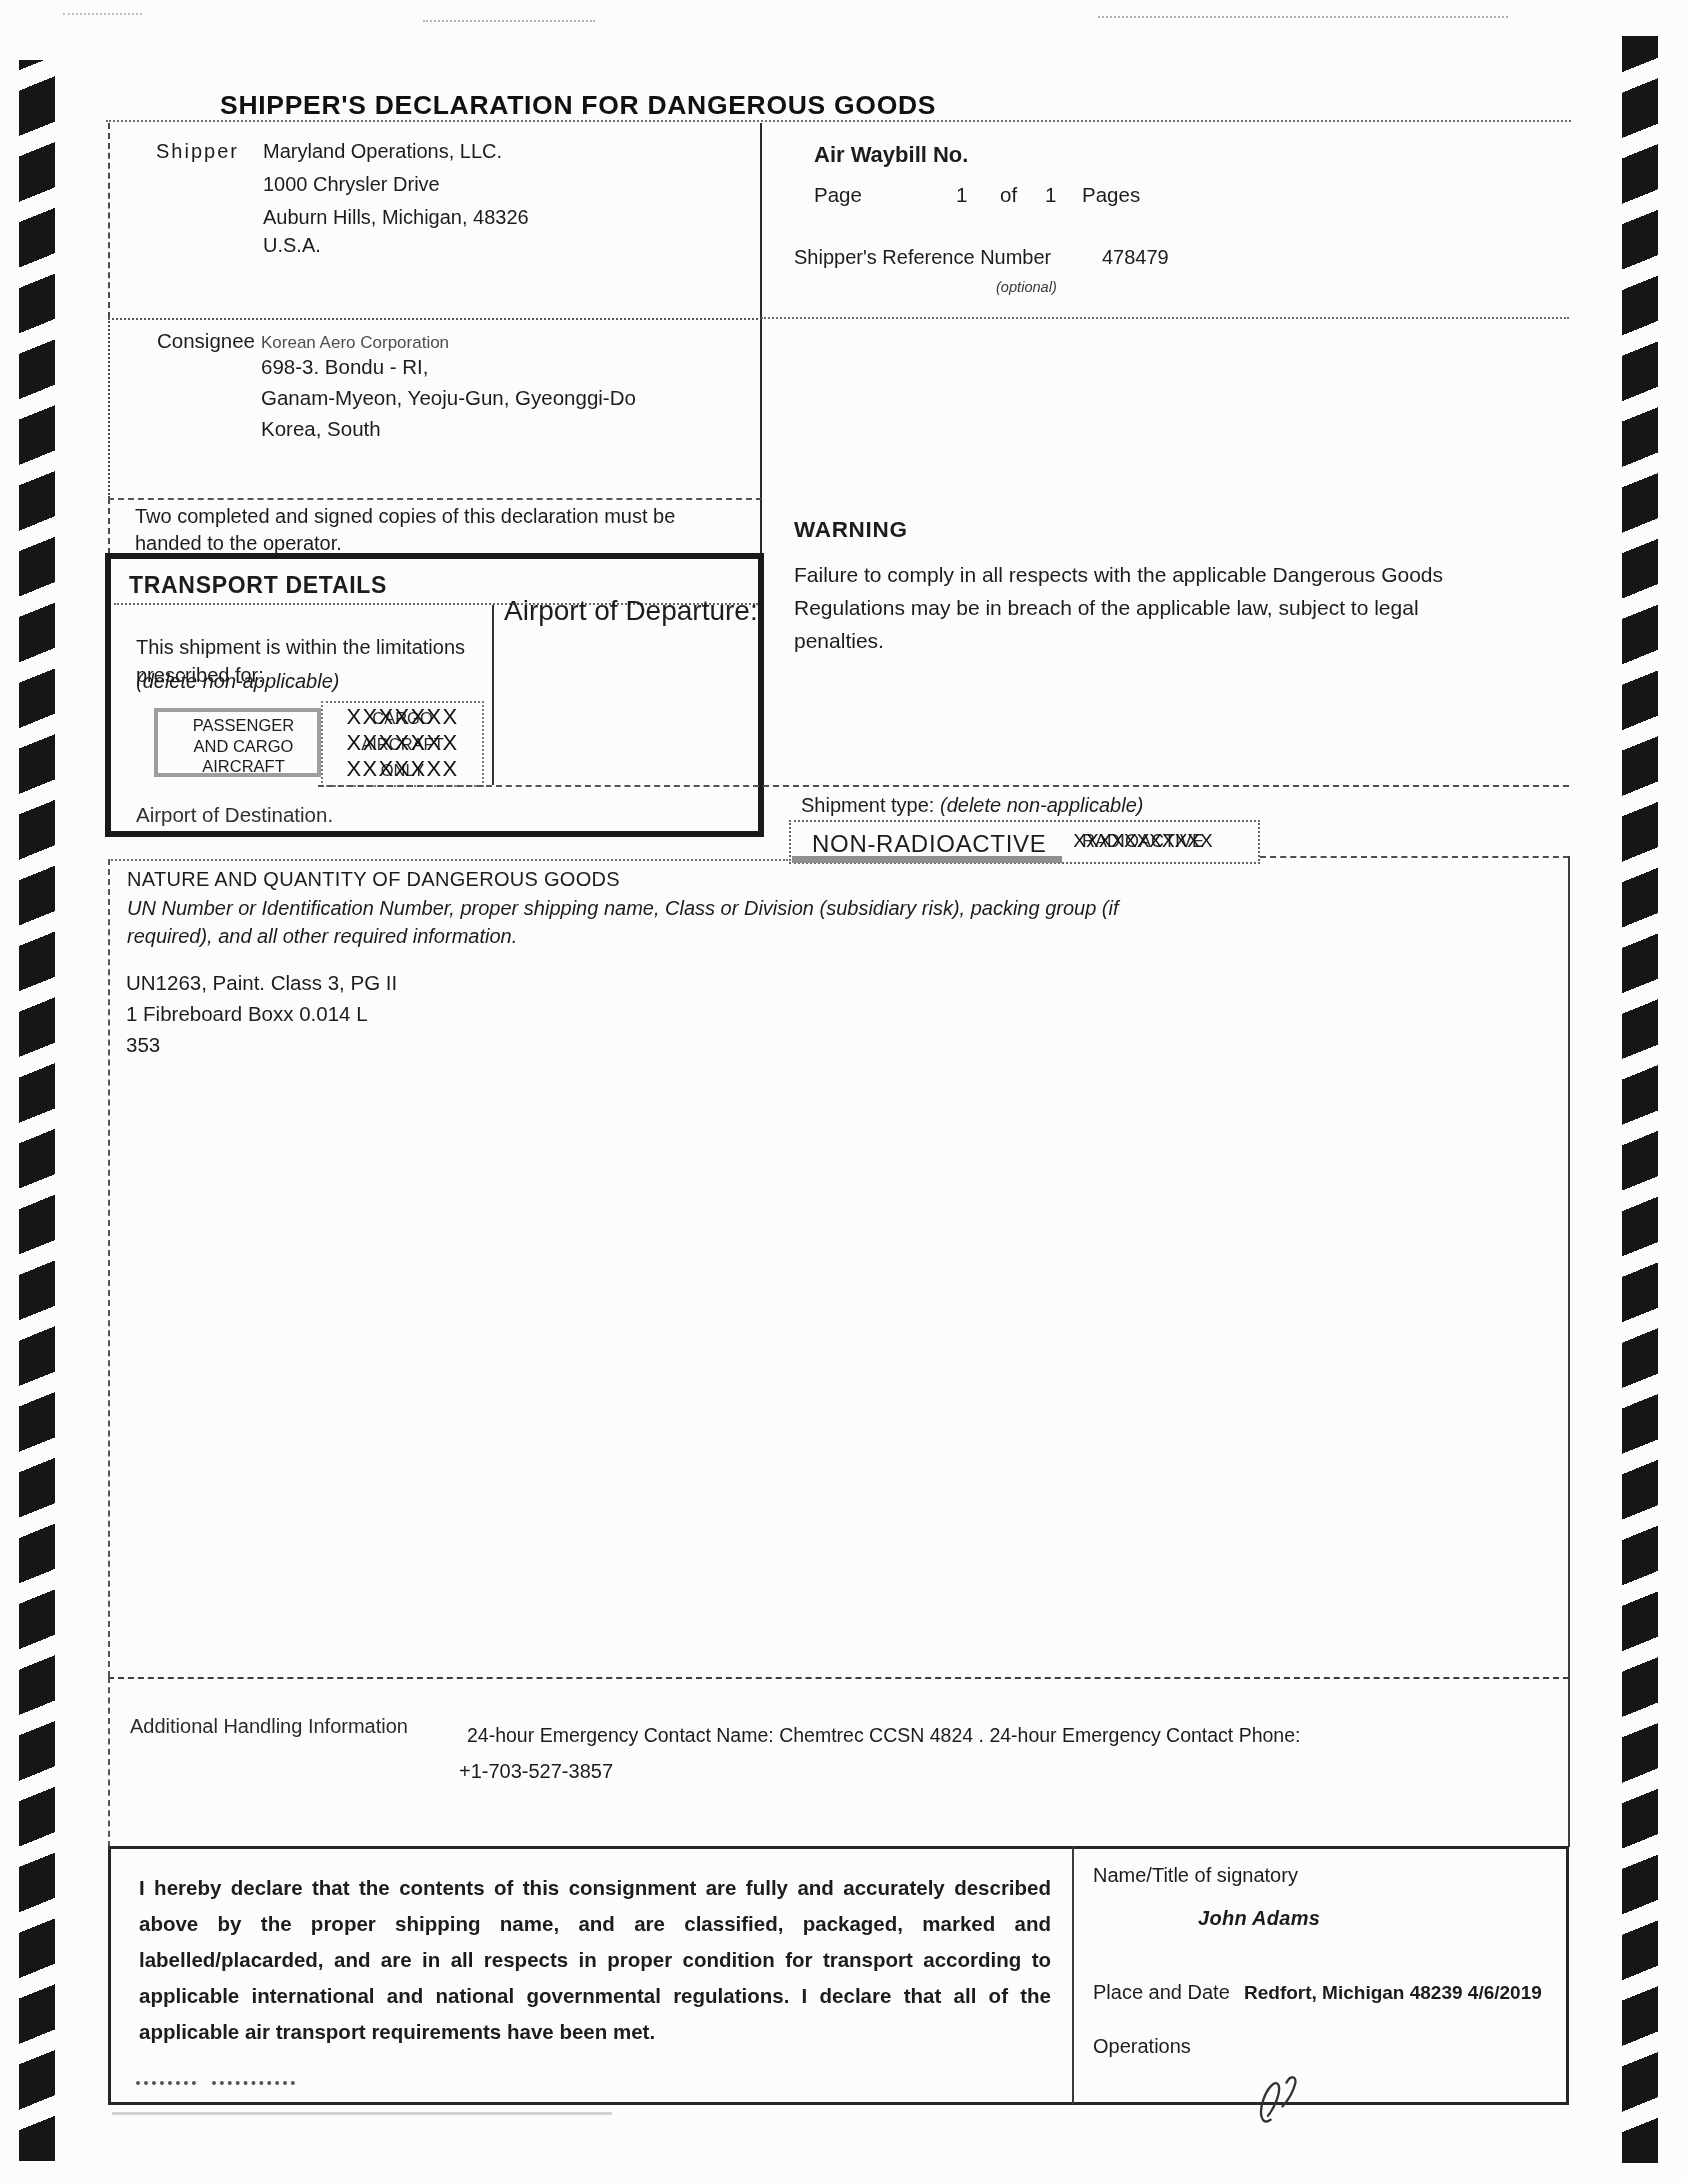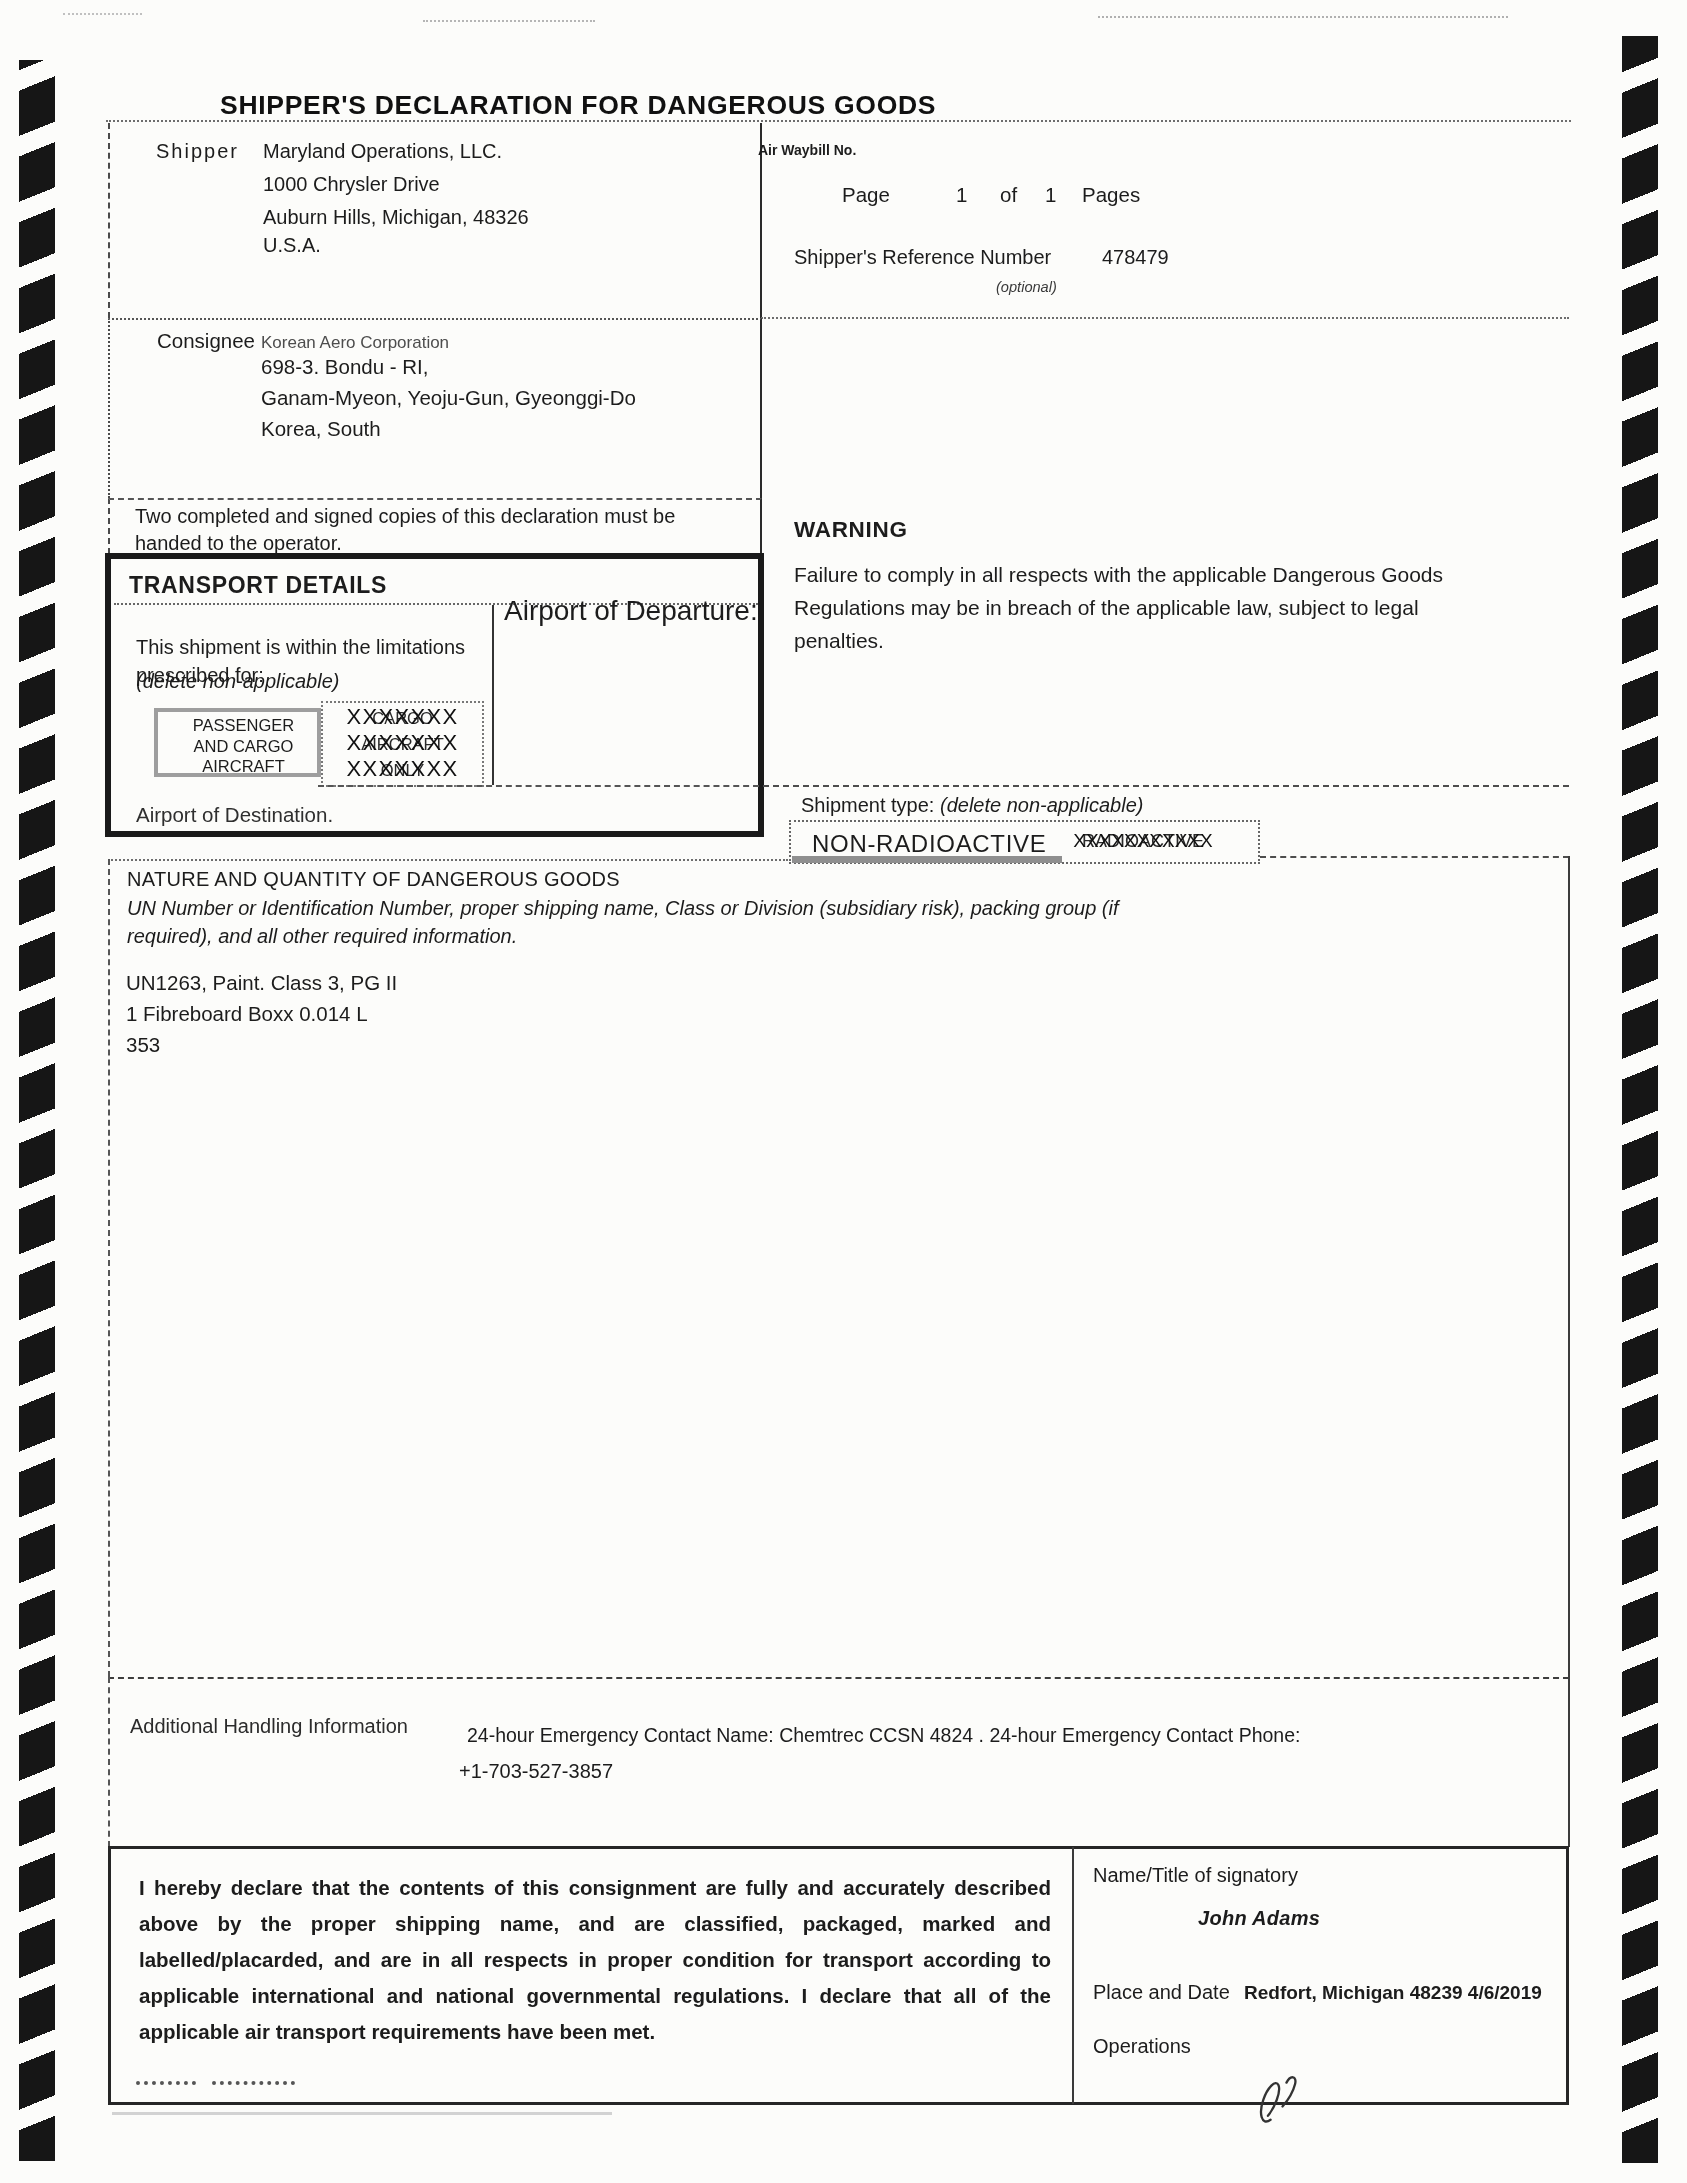--- a/index.html
+++ b/index.html
@@ -40,22 +40,22 @@
   <div class="abs bold" style="left:220px;top:90px;font-size:26.5px;letter-spacing:0.7px;color:#111;">SHIPPER'S DECLARATION FOR DANGEROUS GOODS</div>
   <div class="dotline" style="left:106px;top:120px;width:1465px;border-top-width:2.6px;"></div>
 
   <div class="sec" style="left:108px;top:123px;width:654px;height:195px;border-left:2px dashed #4a4a4a;border-right:2.6px solid #2a2a2a;"></div>
   <div class="abs lbl" style="left:156px;top:140px;font-size:20px;letter-spacing:2px;">Shipper</div>
   <div class="abs" style="left:263px;top:140px;font-size:20px;">Maryland Operations, LLC.</div>
   <div class="abs" style="left:263px;top:173px;font-size:20px;">1000 Chrysler Drive</div>
   <div class="abs" style="left:263px;top:206px;font-size:20px;">Auburn Hills, Michigan, 48326</div>
   <div class="abs" style="left:263px;top:234px;font-size:20px;text-align:right;">U.S.A.</div>
 
-  <div class="abs bold" style="left:758px;top:142px;font-size:14px;">Air Waybill No.</div>
-  <div class="abs" style="left:842px;top:183px;font-size:20.5px;">Page</div>
+  <div class="abs bold" style="left:814px;top:142px;font-size:22px;">Air Waybill No.</div>
+  <div class="abs" style="left:814px;top:183px;font-size:20.5px;">Page</div>
   <div class="abs" style="left:956px;top:183px;font-size:20.5px;">1</div>
   <div class="abs" style="left:1000px;top:183px;font-size:20.5px;">of</div>
   <div class="abs" style="left:1045px;top:183px;font-size:20.5px;">1</div>
   <div class="abs" style="left:1082px;top:183px;font-size:20.5px;">Pages</div>
   <div class="abs" style="left:794px;top:246px;font-size:20px;">Shipper's Reference Number</div>
   <div class="abs" style="left:1102px;top:246px;font-size:20px;">478479</div>
   <div class="abs italic" style="left:996px;top:279px;font-size:14.6px;color:#3a3a3a;">(optional)</div>
   <div class="dotline" style="left:761px;top:317px;width:808px;"></div>
 
   <div class="sec" style="left:108px;top:318px;width:654px;height:180px;border-left:2px dotted #4a4a4a;border-right:2.6px solid #2a2a2a;border-top:2px dotted #555;"></div>

